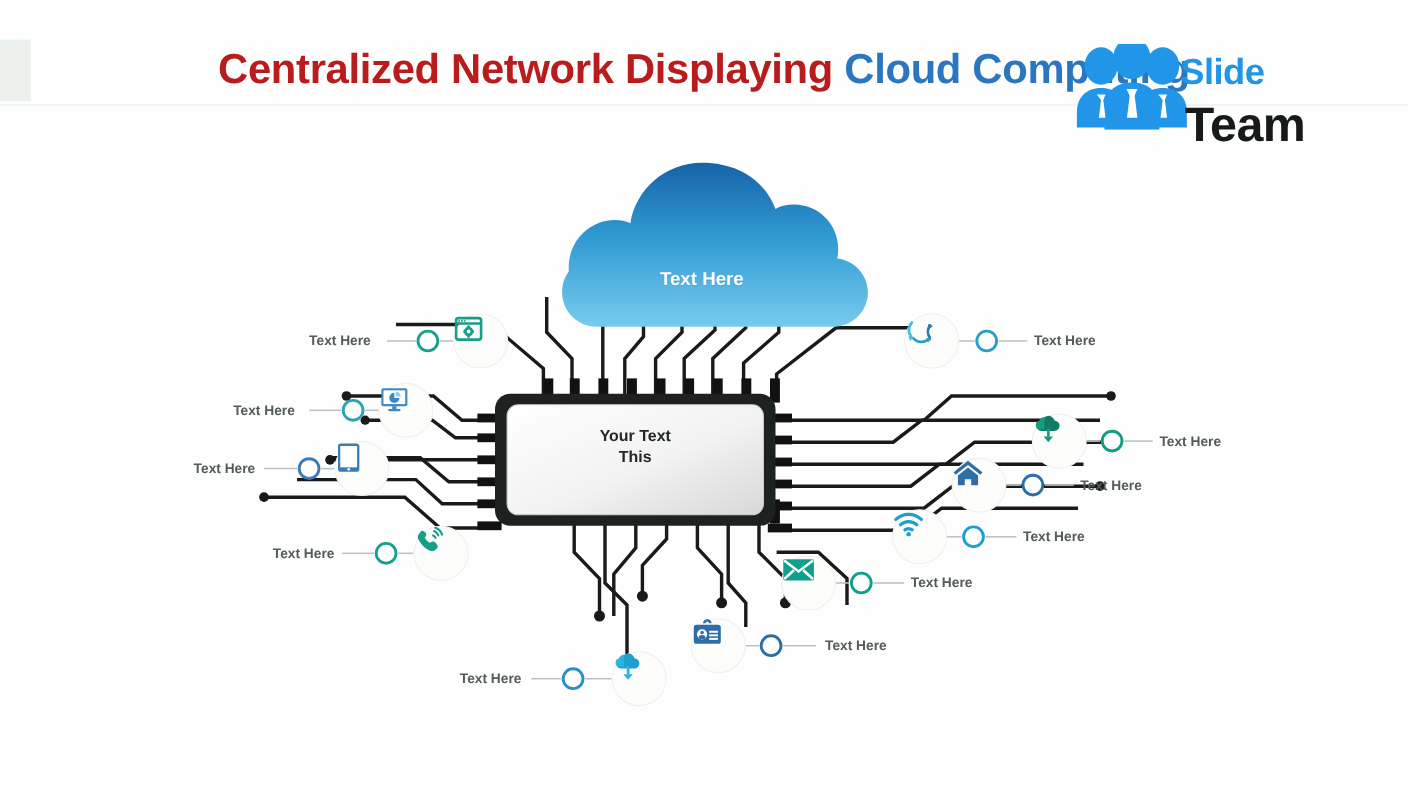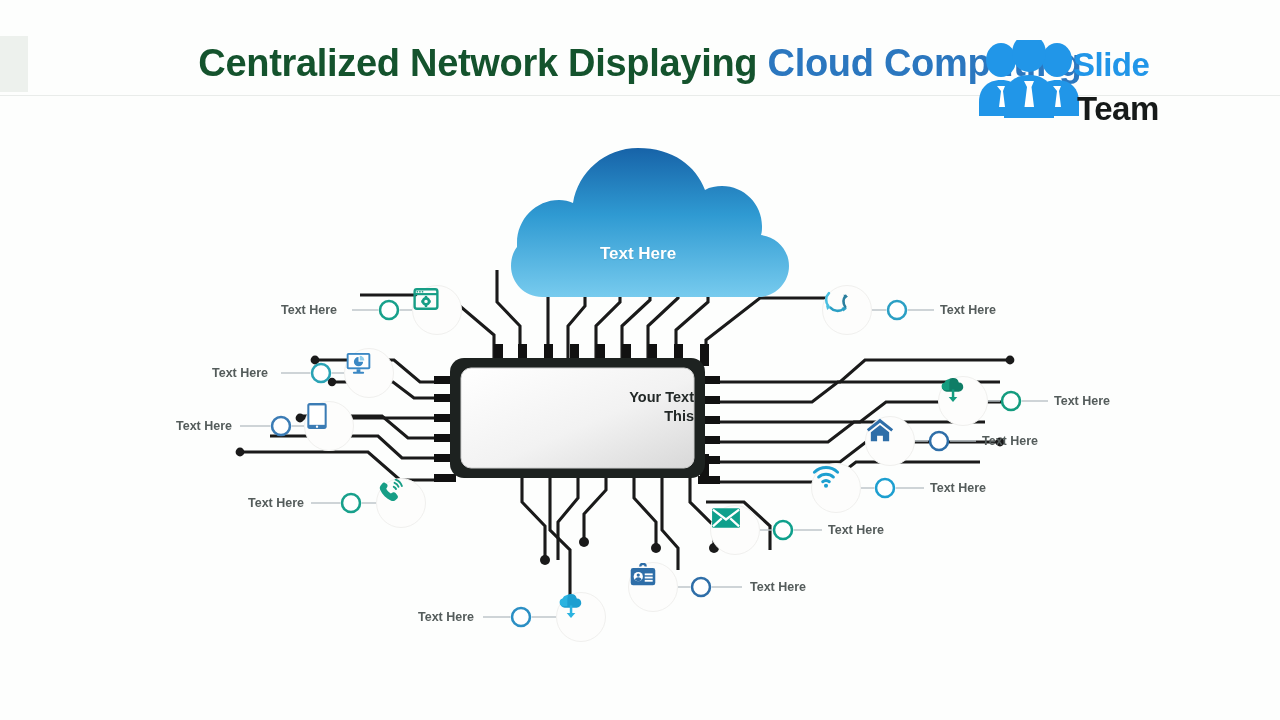--- a/index.html
+++ b/index.html
@@ -19,34 +19,34 @@
   .header-rule{
     position:absolute;left:0;top:95px;width:1280px;height:1px;
     background:#e9ecea;
   }
   .title{
     position:absolute;left:0;top:42px;width:1280px;
     text-align:center;
     font-size:38px;font-weight:bold;letter-spacing:-0.3px;
     white-space:nowrap;
   }
-  .title .t-dark{color:#14532d;}
+  .title .t-dark{color:#b91c1c;}
   .title .t-blue{color:#2b77bf;}
   .subtitle{
     position:absolute;left:0;top:106px;width:1280px;
     text-align:center;
     font-size:11.5px;font-style:italic;color:#8e9694;
     white-space:nowrap;
   }
 
   
   .logo{position:absolute;left:975px;top:28px;width:210px;height:92px;}
   .logo-text{position:absolute;left:98px;top:0px;line-height:1;margin-top:20px;}
   .logo-slide{font-size:33px;font-weight:bold;color:#2196e8;letter-spacing:-0.5px;}
-  .logo-team{font-size:33px;font-weight:bold;color:#161a19;letter-spacing:-0.5px;position:absolute;left:4px;top:44px;}
+  .logo-team{font-size:44px;font-weight:bold;color:#161a19;letter-spacing:-0.5px;position:absolute;left:4px;top:44px;}
   .logo-people{position:absolute;left:0px;top:12px;}
 
   
   .stage{position:absolute;left:0;top:130px;width:1280px;height:560px;}
   .stage svg{position:absolute;left:0;top:0;}
 
   
   .node{
     position:absolute;border-radius:50%;
     background:#fdfdfc;border:1px solid #f0f0ee;
@@ -234,21 +234,21 @@
           <rect x="698" y="346" width="22" height="8"></rect>
         </g>
 
         <rect x="450" y="228" width="255" height="120" rx="14" fill="#1d2220"></rect>
         <rect x="461" y="238" width="233" height="100" rx="10" fill="url(#chipGrad)" stroke="#cfcfcf" stroke-width="1"></rect>
       </g>
     </svg>
 
     <div class="cloud-text" style="left:468px;top:114px;width:340px;">Text Here</div>
 
-    <div class="chip-text" style="left:461px;top:258px;width:233px;text-align:right;">
+    <div class="chip-text" style="left:461px;top:258px;width:233px;">
       <span>Your Text</span><br>
       <span>This</span>
     </div>
 
     <svg width="1280" height="560" viewBox="0 0 1280 560">
       <g stroke="#b9c2c6" stroke-width="1.4" fill="none">
 
         <line x1="352" y1="180" x2="378" y2="180"></line>
           <line x1="400" y1="180" x2="412" y2="180"></line>
 

